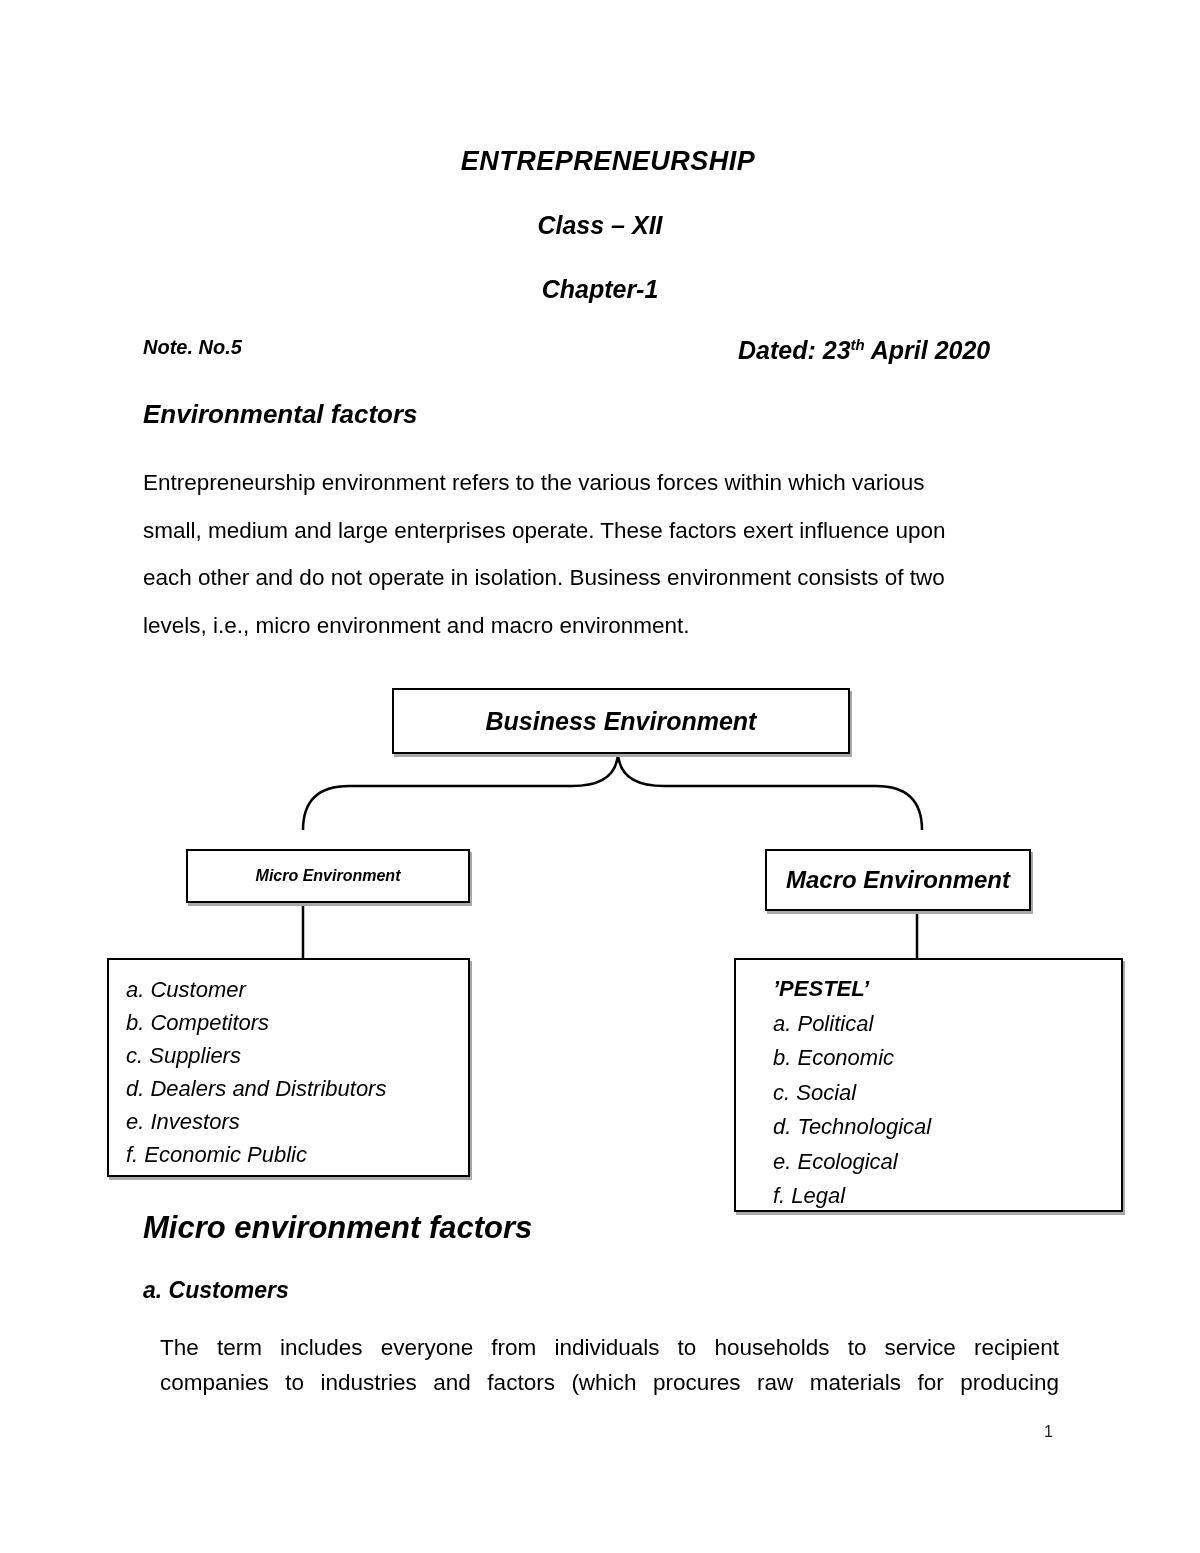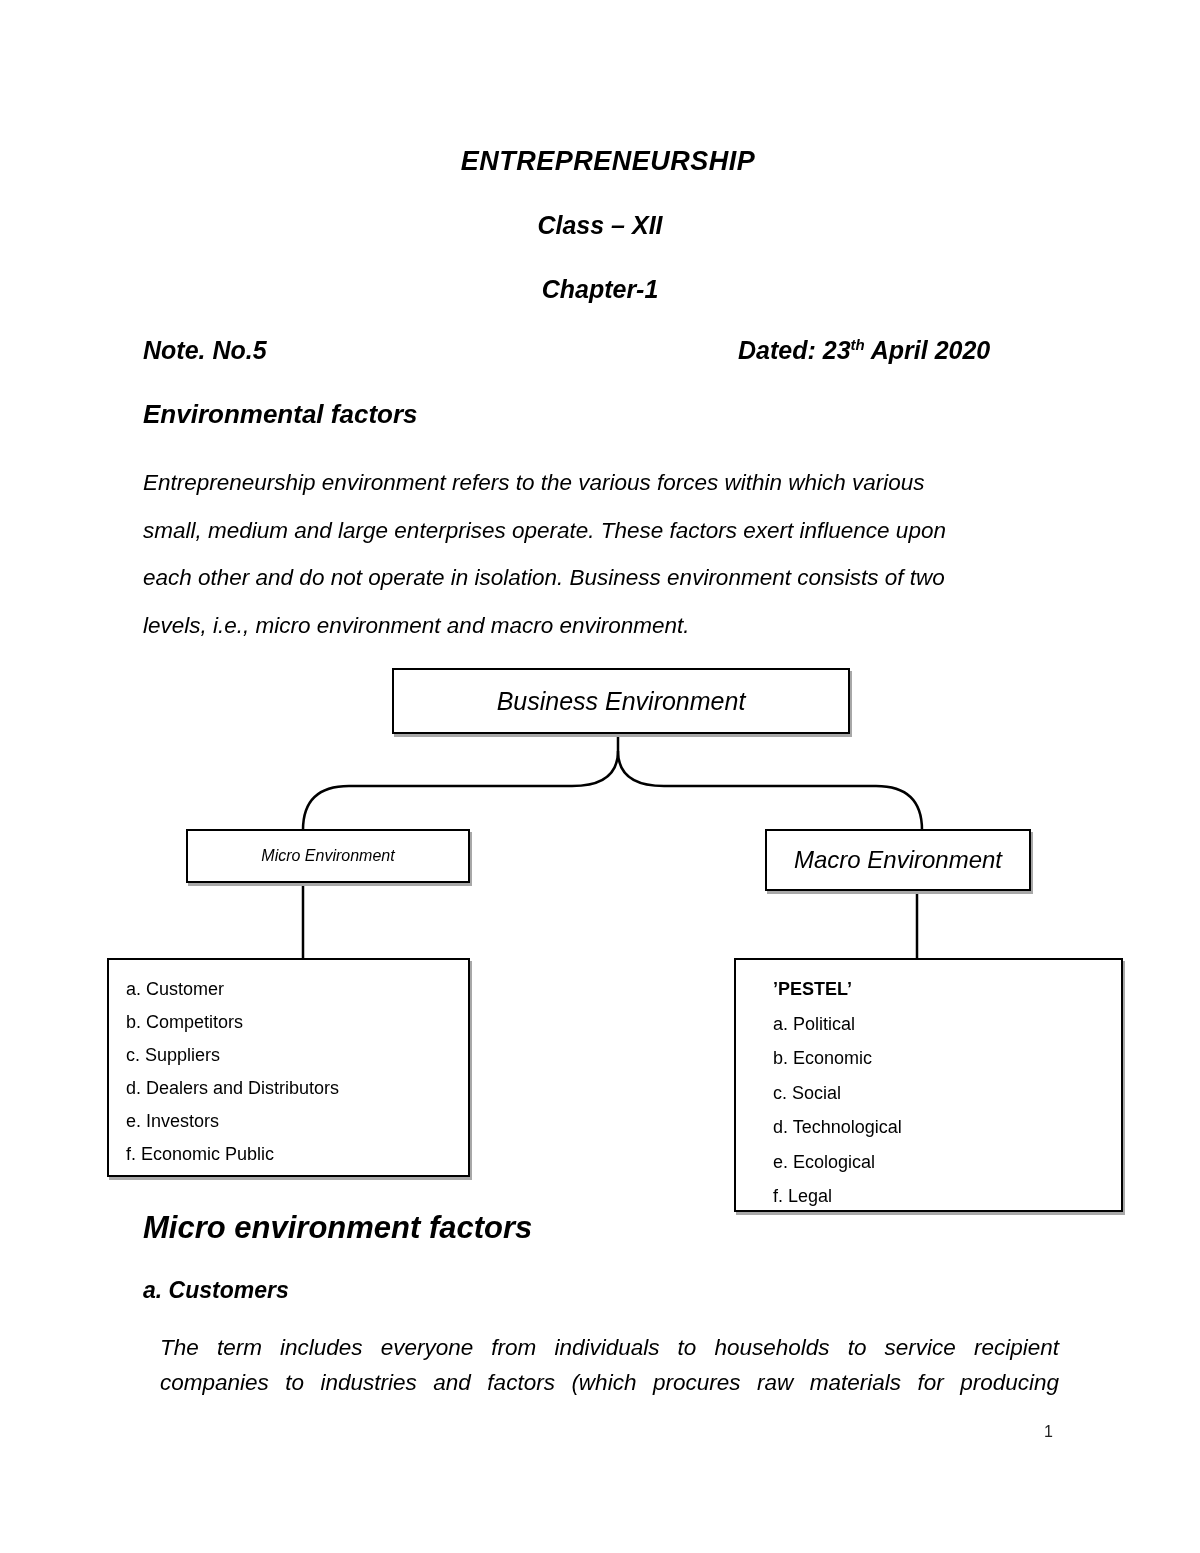--- a/index.html
+++ b/index.html
@@ -9,54 +9,54 @@
     width: 1200px;
     height: 1553px;
     margin: 0 auto;
     background: #ffffff;
     font-family: "Liberation Sans", sans-serif;
     color: #000000;
     overflow: hidden;
   }
   .abs { position: absolute; }
   .bi { font-style: italic; font-weight: bold; }
-  .it { font-style: italic; }
+  .it { }
   .centered { left: 0; width: 100%; text-align: center; }
 
   .title-main   { top: 146px; font-size: 27px; letter-spacing: 0.5px; padding-left: 16px; }
   .title-class  { top: 211px; font-size: 25px; }
   .title-chap   { top: 275px; font-size: 25px; }
 
-  .note-label { top: 336px; left: 143px; font-size: 25px; }
+  .note-label { top: 336px; left: 143px; font-size: 20px; }
   .dated      { top: 336px; left: 712px; font-size: 25px; margin-left: 26px; }
   .dated sup  { font-size: 15px; vertical-align: super; line-height: 0; }
 
   .env-heading { top: 399px; left: 143px; font-size: 26px; }
 
   .para1 { top: 459px; left: 143px; width: 916px; font-size: 22.5px; }
   .para1 .line { line-height: 47.5px; white-space: nowrap; }
 
   .diagram { top: 660px; left: 0; width: 1200px; height: 560px; }
   .diagram svg { position: absolute; top: 0; left: 0; }
 
   .dbox {
     position: absolute;
     border: 2.5px solid #000;
     background: #fff;
     box-shadow: 2px 3px 0 0 #a8a8a8;
   }
   .dbox.title-box {
     display: flex; align-items: center; justify-content: center;
-    font-style: italic; font-weight: normal;
+    font-style: italic; font-weight: bold; margin-top: 20px;
   }
   .box-root  { left: 392px; top: 8px;   width: 458px; height: 66px; font-size: 25px; }
   .box-micro { left: 186px; top: 169px; width: 284px; height: 54px; font-size: 16px; }
   .box-macro { left: 765px; top: 169px; width: 266px; height: 62px; font-size: 24px; }
 
-  .list-box { font-size: 18px; }
+  .list-box { font-style: italic; font-size: 22px; }
   .list-left  { left: 107px; top: 298px; width: 363px; height: 219px; padding: 13px 6px 0 17px; }
   .list-right { left: 734px; top: 298px; width: 389px; height: 254px; padding: 12px 6px 0 17px; }
   .list-left  .li { line-height: 33px;   white-space: nowrap; }
   .list-right .li { line-height: 34.5px; white-space: nowrap; margin-left: 20px; }
   .list-right .li-title { font-weight: bold; }
 
   .micro-heading { top: 1210px; left: 143px; font-size: 31px; }
   .sub-customers { top: 1277px; left: 143px; font-size: 23px; }
 
   .para2 { top: 1331px; left: 143px; width: 916px; font-size: 22.5px; }

